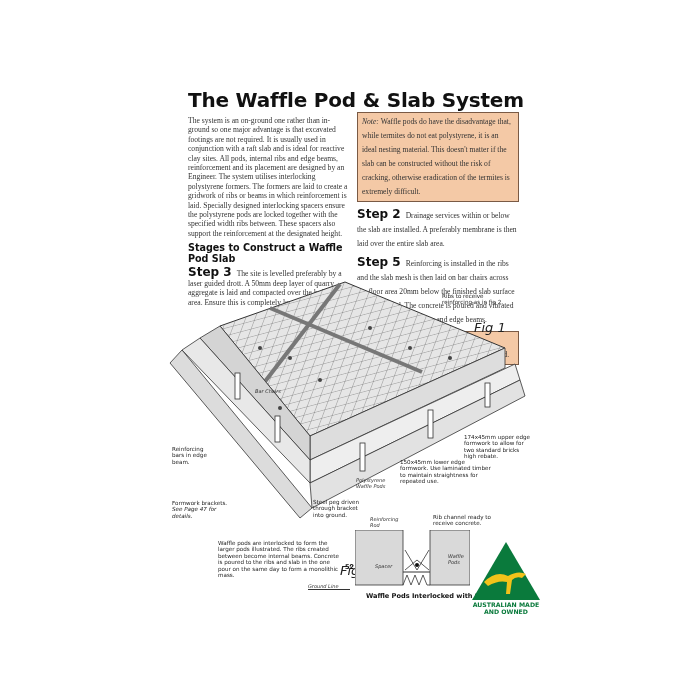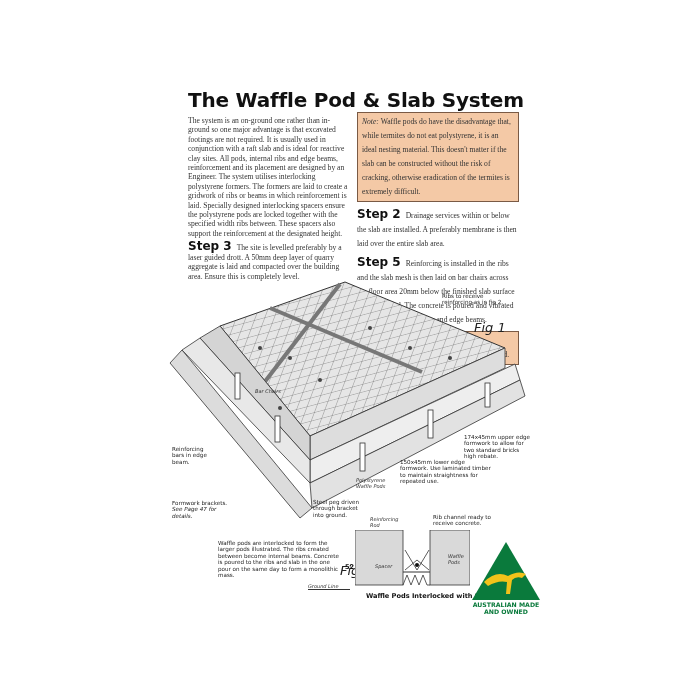--- a/index.html
+++ b/index.html
@@ -25,20 +25,21 @@
 </style>
 </head>
 <body>
 
 <div class="page">
 
   <div class="title">The Waffle Pod &amp; Slab System</div>
 
   <div class="col-left">
     <p class="para">The system is an on-ground one rather than in-ground so one major advantage is that excavated footings are not required. It is usually used in conjunction with a raft slab and is ideal for reactive clay sites. All pods, internal ribs and edge beams, reinforcement and its placement are designed by an Engineer. The system utilises interlocking polystyrene formers. The formers are laid to create a gridwork of ribs or beams in which reinforcement is laid. Specially designed interlocking spacers ensure the polystyrene pods are locked together with the specified width ribs between. These spacers also support the reinforcement at the designated height.</p>
+    <div class="h2">Stages to Construct a Waffle Pod Slab</div>
     <p class="para">
       <span class="step-label">Step 3</span><span>The site is levelled preferably by a laser guided drott. A 50mm deep layer of quarry aggregate is laid and compacted over the building area. Ensure this is completely level.</span>
     </p>
   </div>
 
   <div class="col-right">
     <div class="note">
       <i>Note:</i> <span>Waffle pods do have the disadvantage that, while termites do not eat polystyrene, it is an ideal nesting material. This doesn't matter if the slab can be constructed without the risk of cracking, otherwise eradication of the termites is extremely difficult.</span>
     </div>
     <p class="para">

